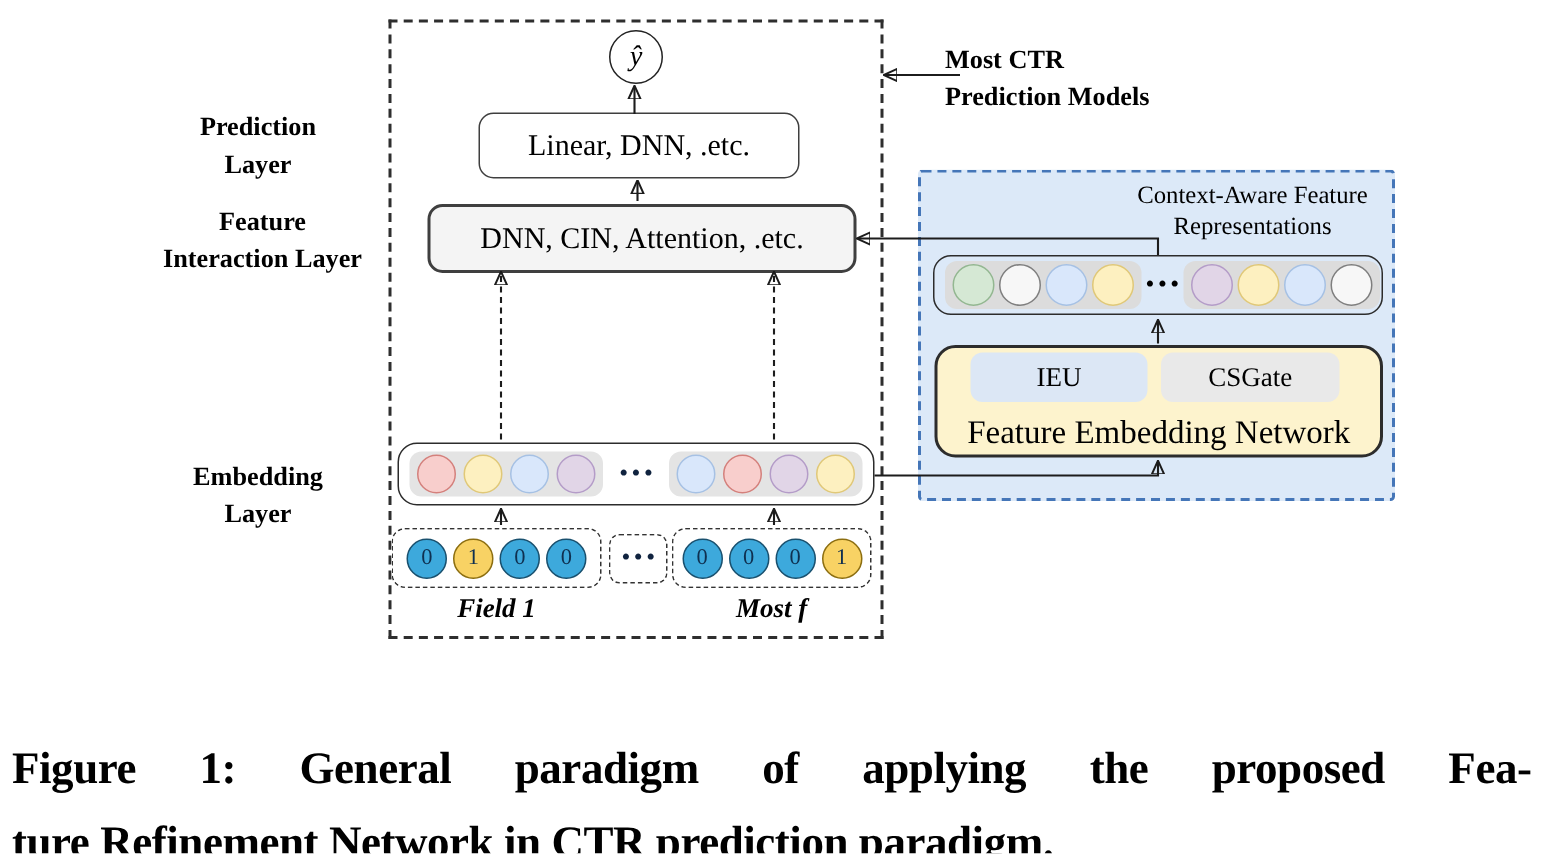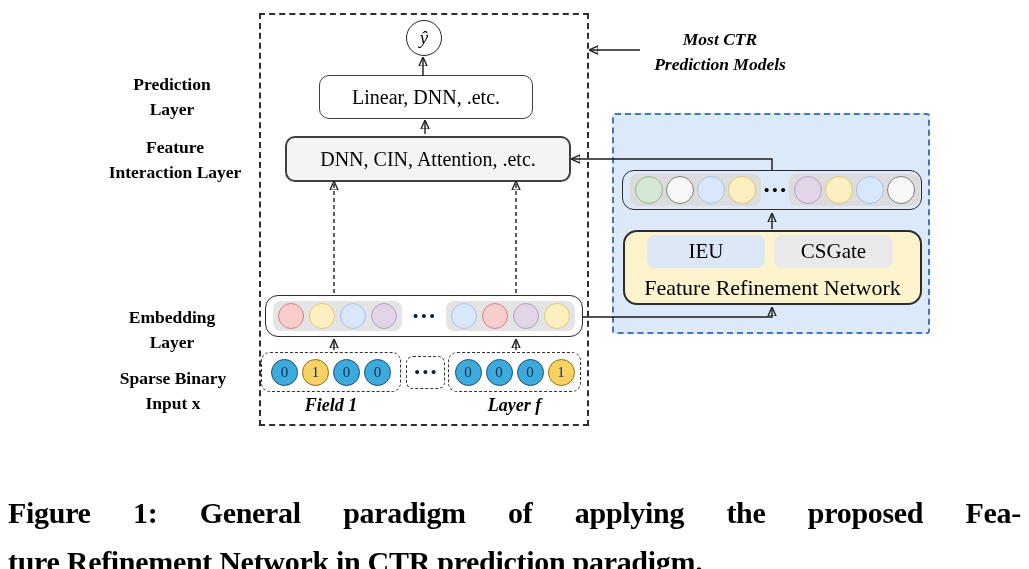--- a/index.html
+++ b/index.html
@@ -47,31 +47,31 @@
   .field1-label{left:261px;top:395px;width:140px;}
   .fieldf-label{left:448px;top:395px;width:133px;}
 
   
   .side-label{font-weight:bold;font-size:17.5px;line-height:25px;text-align:center;white-space:pre-line;}
   .lbl-pred{left:92px;top:72px;width:160px;}
   .lbl-fi{left:92px;top:135px;width:166px;}
   .lbl-emb{left:92px;top:305px;width:160px;}
   .lbl-sparse{left:90px;top:366px;width:166px;}
   .lbl-mostctr{left:630px;top:27px;width:180px;font-weight:bold;font-size:17.5px;line-height:25px;
-               text-align:center;white-space:pre-line;font-style:italic;}
+               white-space:pre-line;}
 
   
   .panel{left:612px;top:113px;width:318px;height:221px;background:#dce9f8;
          border:2px dashed #4576b8;border-radius:3px;box-sizing:border-box;}
   .ctx-label{left:743px;top:119px;width:184px;font-size:16.5px;line-height:21px;
              text-align:center;white-space:pre-line;}
   .frn-box{left:623px;top:230px;width:299px;height:75px;background:#fdf3cd;
            border:2px solid #2c2c2c;border-radius:14px;box-sizing:border-box;}
   .sub-chip{position:absolute;display:flex;align-items:center;justify-content:center;
-            border-radius:8px;font-size:21px;}
+            border-radius:8px;font-size:18px;}
   .ieu-chip{left:647px;top:235px;width:118px;height:33px;background:#dce7f5;}
   .cs-chip{left:774px;top:235px;width:119px;height:33px;background:#e9e9e9;}
   .frn-label{left:623px;top:275px;width:299px;text-align:center;font-size:22px;}
 
   
   svg.connectors{position:absolute;left:0;top:0;pointer-events:none;}
   .connectors path{fill:none;stroke:#1c1c1c;stroke-width:1.4;}
   .connectors path.dash{stroke-dasharray:4 3;}
 
   
@@ -81,41 +81,43 @@
   .caption .l2{text-align:left;}
 </style>
 </head>
 <body>
 
 <div class="page">
 
   <div class="abs main-box"></div>
 
   <div class="abs panel"></div>
+  <div class="abs ctx-label">Context-Aware Feature
+Representations</div>
 
   <div class="abs pill-row ctx-row">
     <div class="graybox">
         <span class="circle" style="background: rgb(213, 232, 212); border-color: rgb(147, 183, 145);"></span>
         <span class="circle" style="background: rgb(247, 247, 247); border-color: rgb(127, 127, 127);"></span>
         <span class="circle" style="background: rgb(217, 231, 251); border-color: rgb(166, 193, 228);"></span>
         <span class="circle" style="background: rgb(253, 240, 192); border-color: rgb(224, 200, 120);"></span>
       </div>
     <span class="dots">•••</span>
     <div class="graybox">
         <span class="circle" style="background: rgb(225, 213, 231); border-color: rgb(180, 156, 200);"></span>
         <span class="circle" style="background: rgb(253, 240, 192); border-color: rgb(224, 200, 120);"></span>
         <span class="circle" style="background: rgb(217, 231, 251); border-color: rgb(166, 193, 228);"></span>
         <span class="circle" style="background: rgb(247, 247, 247); border-color: rgb(127, 127, 127);"></span>
       </div>
   </div>
 
   <div class="abs frn-box"></div>
   <div class="sub-chip ieu-chip">IEU</div>
   <div class="sub-chip cs-chip">CSGate</div>
-  <div class="abs frn-label">Feature Refinement Network</div>
+  <div class="abs frn-label">Feature Embedding Network</div>
 
   <div class="abs yhat">
     <span>ŷ</span>
   </div>
 
   <div class="abs node-box dnn-box">DNN, CIN, Attention, .etc.</div>
   <div class="abs node-box linear-box">Linear, DNN, .etc.</div>
 
   <div class="abs pill-row emb-row">
     <div class="graybox">
@@ -142,30 +144,28 @@
   <div class="abs field-box ellipsis-box">
     <span class="dots">•••</span>
   </div>
   <div class="abs field-box fieldf-box">
       <span class="digit" style="background: rgb(61, 169, 220); border-color: rgb(25, 80, 110);">0</span>
       <span class="digit" style="background: rgb(61, 169, 220); border-color: rgb(25, 80, 110);">0</span>
       <span class="digit" style="background: rgb(61, 169, 220); border-color: rgb(25, 80, 110);">0</span>
       <span class="digit" style="background: rgb(248, 210, 100); border-color: rgb(140, 110, 16);">1</span>
     </div>
   <div class="abs field-label field1-label">Field 1</div>
-  <div class="abs field-label fieldf-label">Layer f</div>
+  <div class="abs field-label fieldf-label">Most f</div>
 
   <div class="abs side-label lbl-pred">Prediction
 Layer</div>
   <div class="abs side-label lbl-fi">Feature
 Interaction Layer</div>
   <div class="abs side-label lbl-emb">Embedding
 Layer</div>
-  <div class="abs side-label lbl-sparse">Sparse Binary
-Input x</div>
   <div class="abs lbl-mostctr">Most CTR
 Prediction Models</div>
 
   <svg class="connectors" width="1029" height="569">
     <defs>
       <marker id="ah" viewBox="0 0 10 10" refX="8.6" refY="5" markerWidth="9.5" markerHeight="9.5" orient="auto" markerUnits="userSpaceOnUse">
         <path d="M0,0.7 L9.6,5 L0,9.3 Z" fill="#151515" stroke="none"></path>
       </marker>
     </defs>
 

